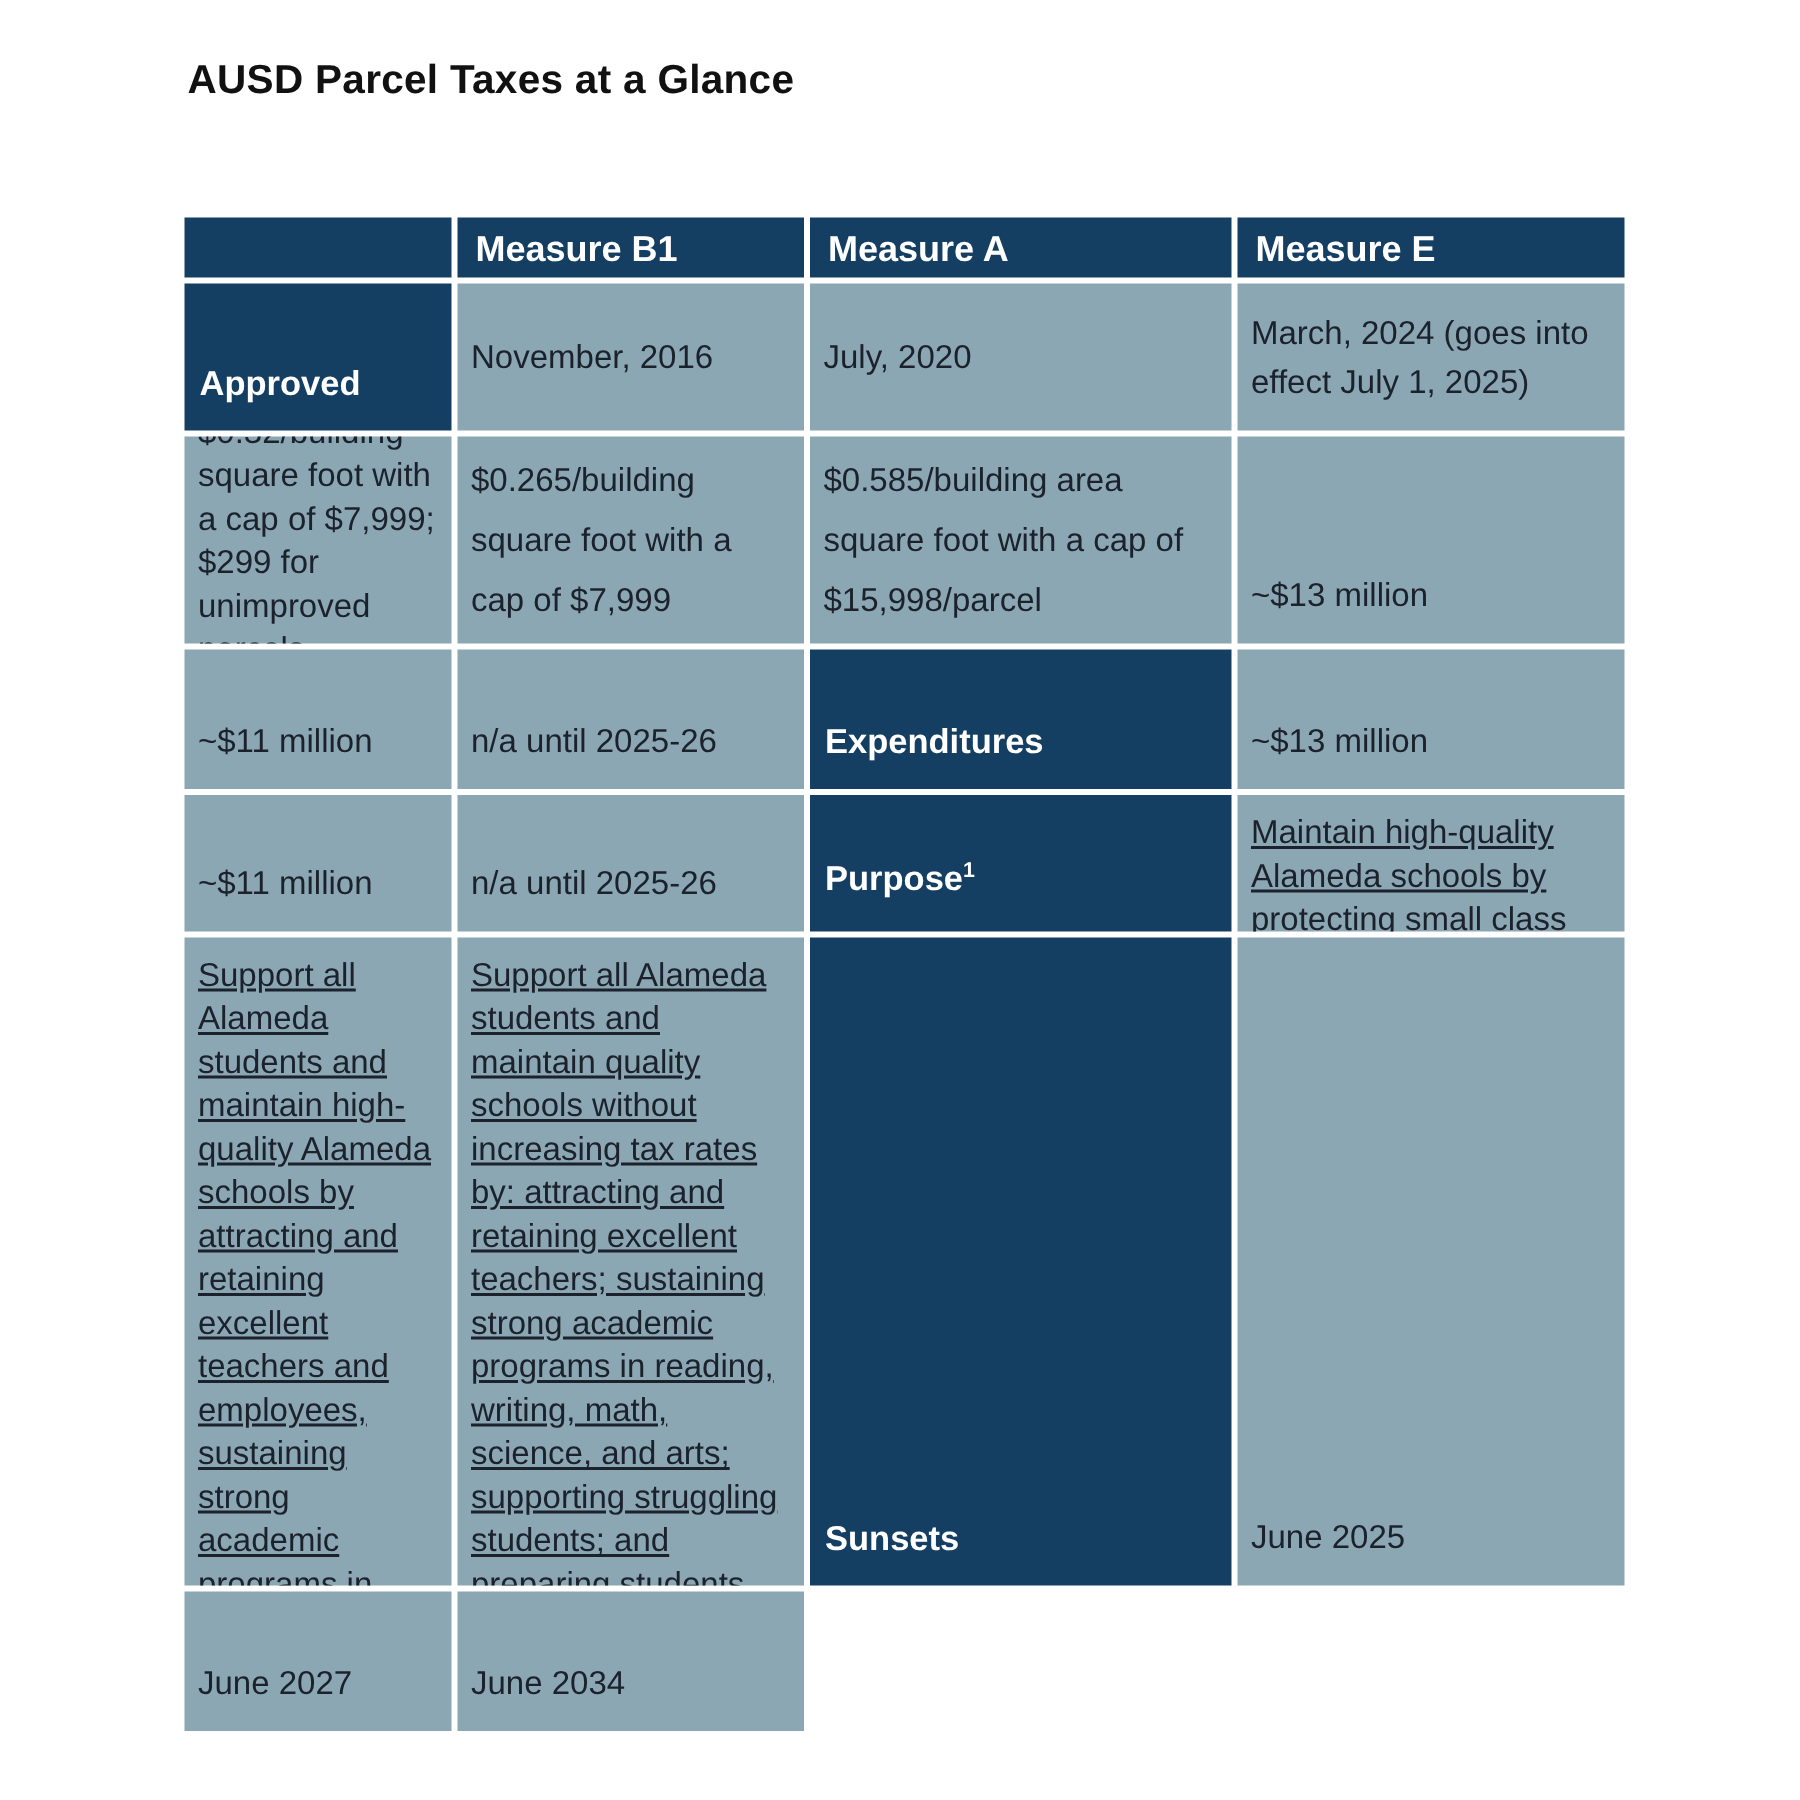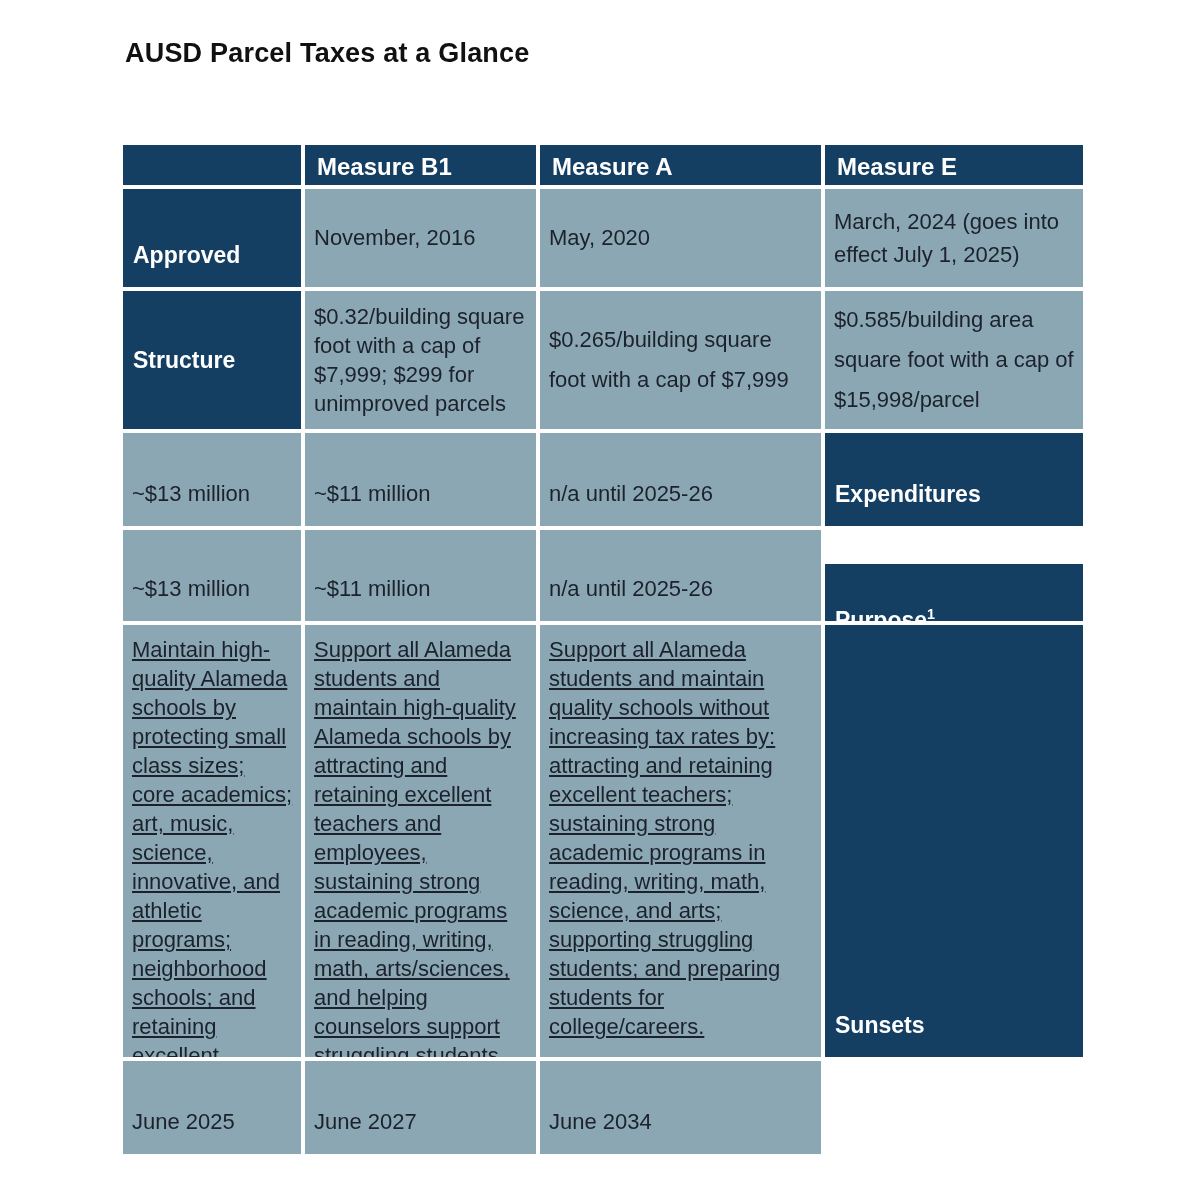--- a/index.html
+++ b/index.html
@@ -42,21 +42,21 @@
   .hcell { font-size: 24px; padding-left: 12px; padding-top: 3px; }
   .data {
     background: var(--cell-bg);
     color: var(--cell-text);
     font-size: 22px;
     line-height: 1.32;
     padding: 5px 8px 5px 9px;
   }
   .v-low { align-items: flex-end; padding-bottom: 18px; text-align: right; }
   .v-top { align-items: flex-start; }
-  .label-pad-top { padding-top: 42px; margin-top: 34px; }
+  .label-pad-top { padding-top: 42px; }
   .data-pad-top { padding-top: 10px; text-decoration: underline; }
   .lh-mid { line-height: 1.5; }
   .lh-wide { line-height: 1.82; }
   sup { font-size: 0.62em; }
 </style>
 </head>
 <body>
 
 <div class="page">
 
@@ -64,24 +64,23 @@
 
   <div class="table">
 
     <div class="cell navy hcell"></div>
     <div class="cell navy hcell">Measure B1</div>
     <div class="cell navy hcell">Measure A</div>
     <div class="cell navy hcell">Measure E</div>
 
     <div class="cell navy v-low">Approved</div>
     <div class="cell data">November, 2016</div>
-    <div class="cell data">May, 2020</div>
+    <div class="cell data">July, 2020</div>
     <div class="cell data lh-mid">March, 2024 (goes into effect July 1, 2025)</div>
 
-    <div class="cell navy">Structure</div>
     <div class="cell data">$0.32/building square foot with a cap of $7,999; $299 for unimproved parcels</div>
     <div class="cell data lh-wide">$0.265/building square foot with a cap of $7,999</div>
     <div class="cell data lh-wide">$0.585/building area square foot with a cap of $15,998/parcel</div>
 
     <div class="cell data v-low">~$13 million</div>
     <div class="cell data v-low">~$11 million</div>
     <div class="cell data v-low">n/a until 2025-26</div>
 
     <div class="cell navy v-low">Expenditures</div>
     <div class="cell data v-low">~$13 million</div>

